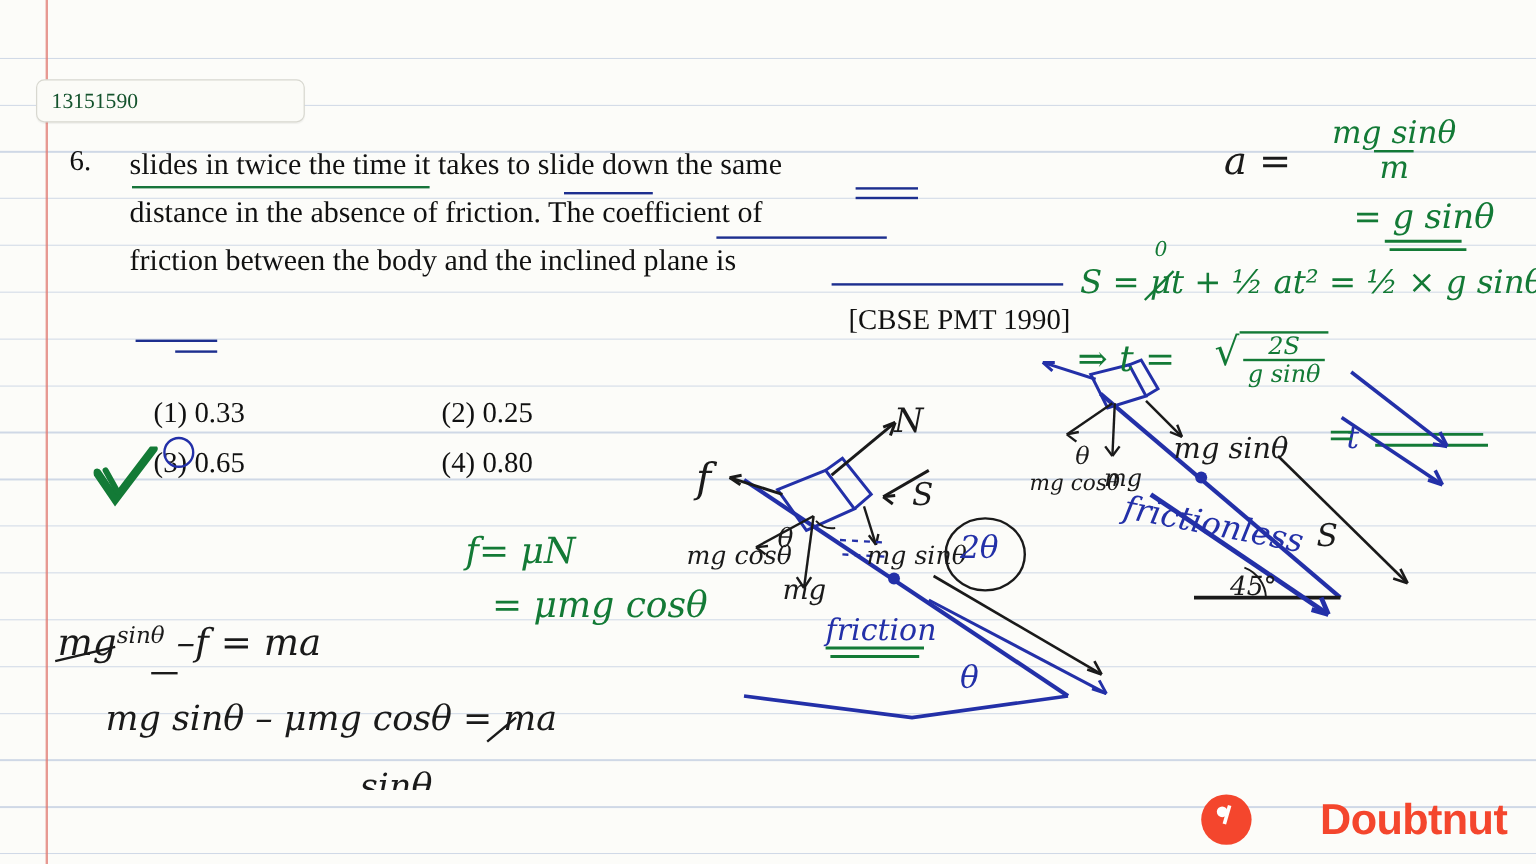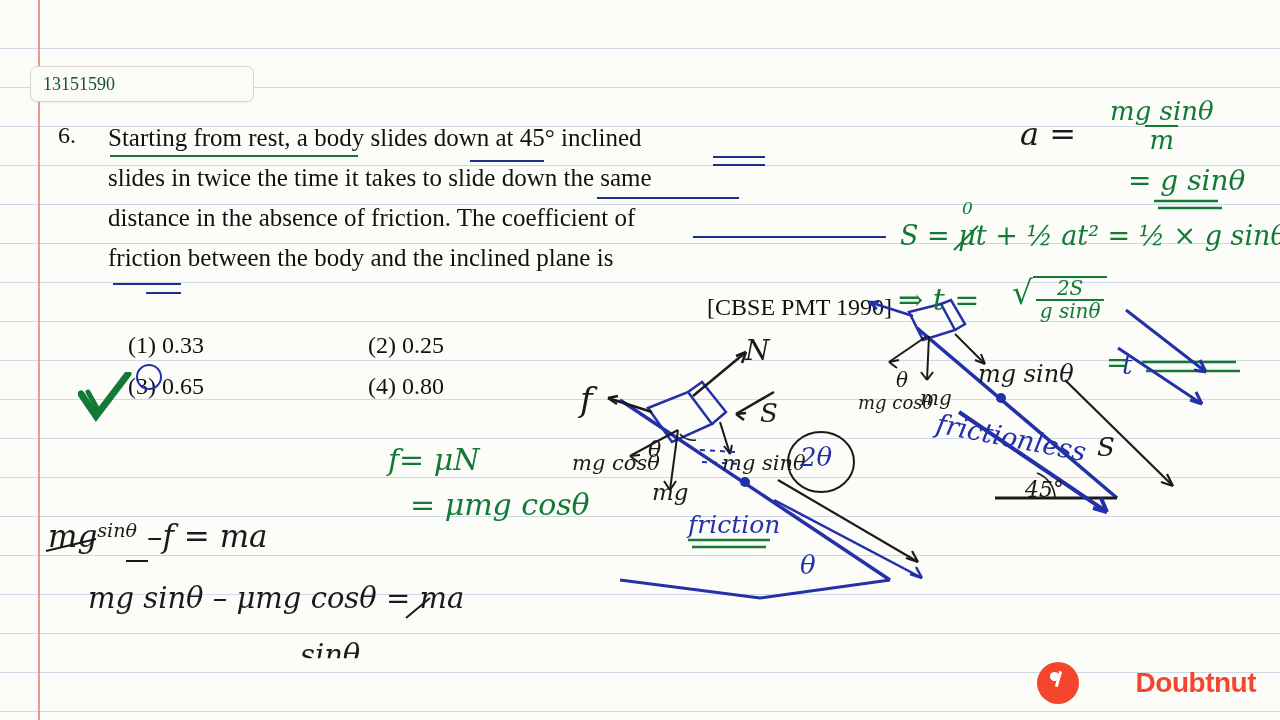--- a/index.html
+++ b/index.html
@@ -141,21 +141,21 @@
   }
   #logo .mark::after {
     content: ""; position: absolute;
     left: 20px; top: 9px; width: 3px; height: 16px;
     background: #fff; transform: rotate(16deg);
   }
   #logo .wordmark {
     font-family: "Liberation Sans", sans-serif;
     font-style: normal;
     font-weight: bold;
-    font-size: 28px;
+    font-size: 36px;
     color: #f4462d;
     letter-spacing: -.5px;
     margin-left: 48px;
   }
 
   svg.ink { position: absolute; overflow: visible; pointer-events: none; }
 </style>
 </head>
 <body>
 
@@ -163,21 +163,20 @@
   <div id="margin-line"></div>
 </div>
 
 <div id="id-chip">
   <span>13151590</span>
 </div>
 
 <div id="question">
   <div id="q-num">6.</div>
   <div id="q-body">
-    <span class="just">Starting from rest, a body slides down at 45° inclined</span>
     <span class="just">slides in twice the time it takes to slide down the same</span>
     <span class="just">distance in the absence of friction. The coefficient of</span>
     <span class="just">friction between the body and the inclined plane is</span>
   </div>
   <div id="source">[CBSE PMT 1990]</div>
 </div>
 
 <div class="pen-ul green" style="left:110px; top:155px; width:248px;"></div>
 <div class="pen-ul thin" style="left:470px; top:160px; width:74px;"></div>
 <div class="pen-ul" style="left:713px; top:156px; width:52px;"></div>

